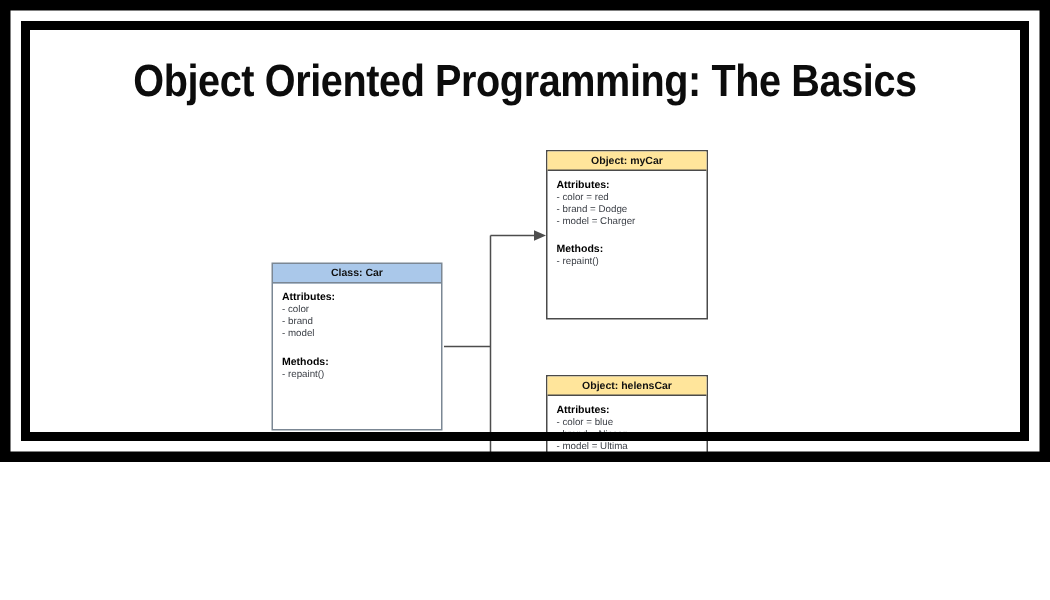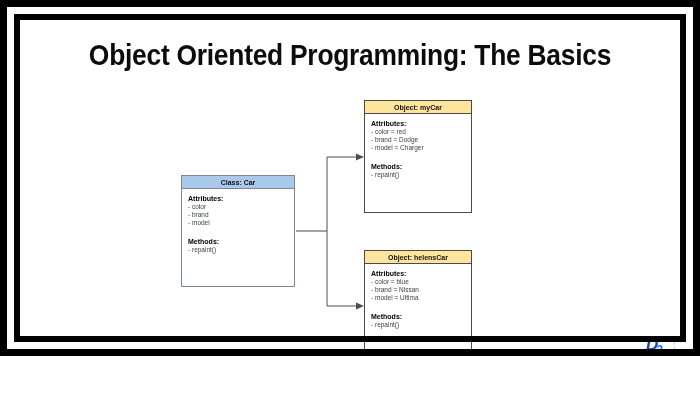--- a/index.html
+++ b/index.html
@@ -2,21 +2,21 @@
 <html><head>
 <meta charset="utf-8">
 <style>
   * { margin: 0; padding: 0; box-sizing: border-box; }
   html, body { background: #ffffff; }
   body { font-family: "Liberation Sans", sans-serif; }
 
   .stage {
     position: relative;
     width: 700px;
-    height: 356px;
+    height: 308px;
     background: #ffffff;
     overflow: hidden;
   }
 
   
   .frame-outer { position: absolute; inset: 0; border: 7px solid #000; pointer-events: none; }
   .frame-inner { position: absolute; inset: 14px; border: 6px solid #000; pointer-events: none; }
 
   .title {
     position: absolute;

